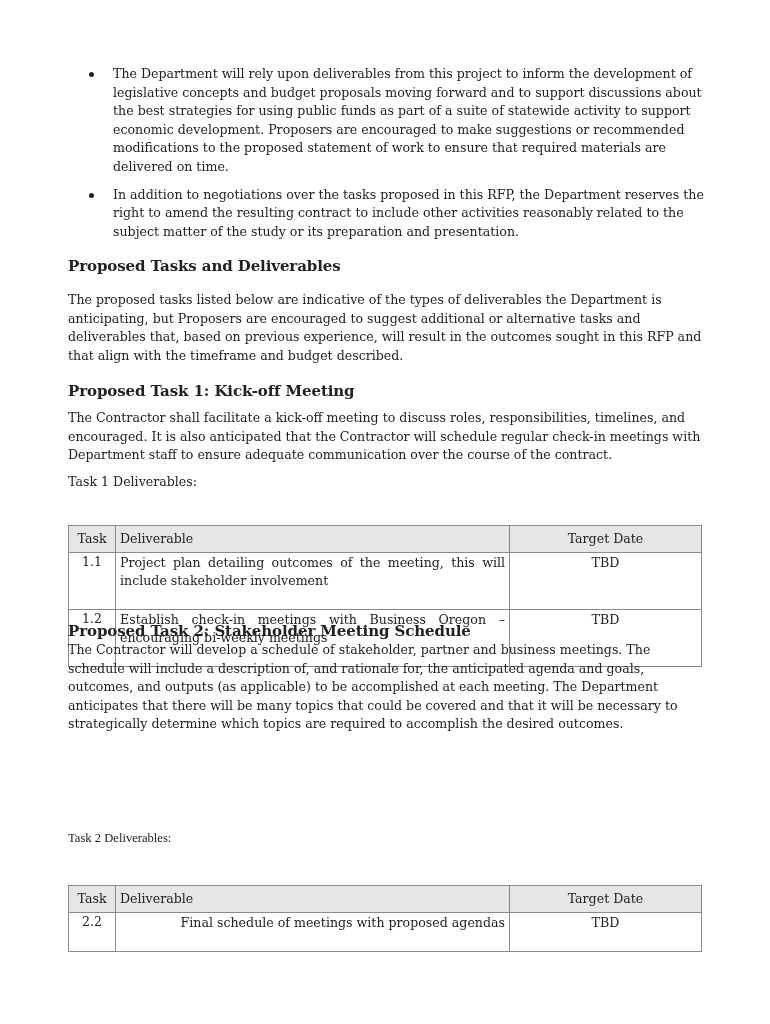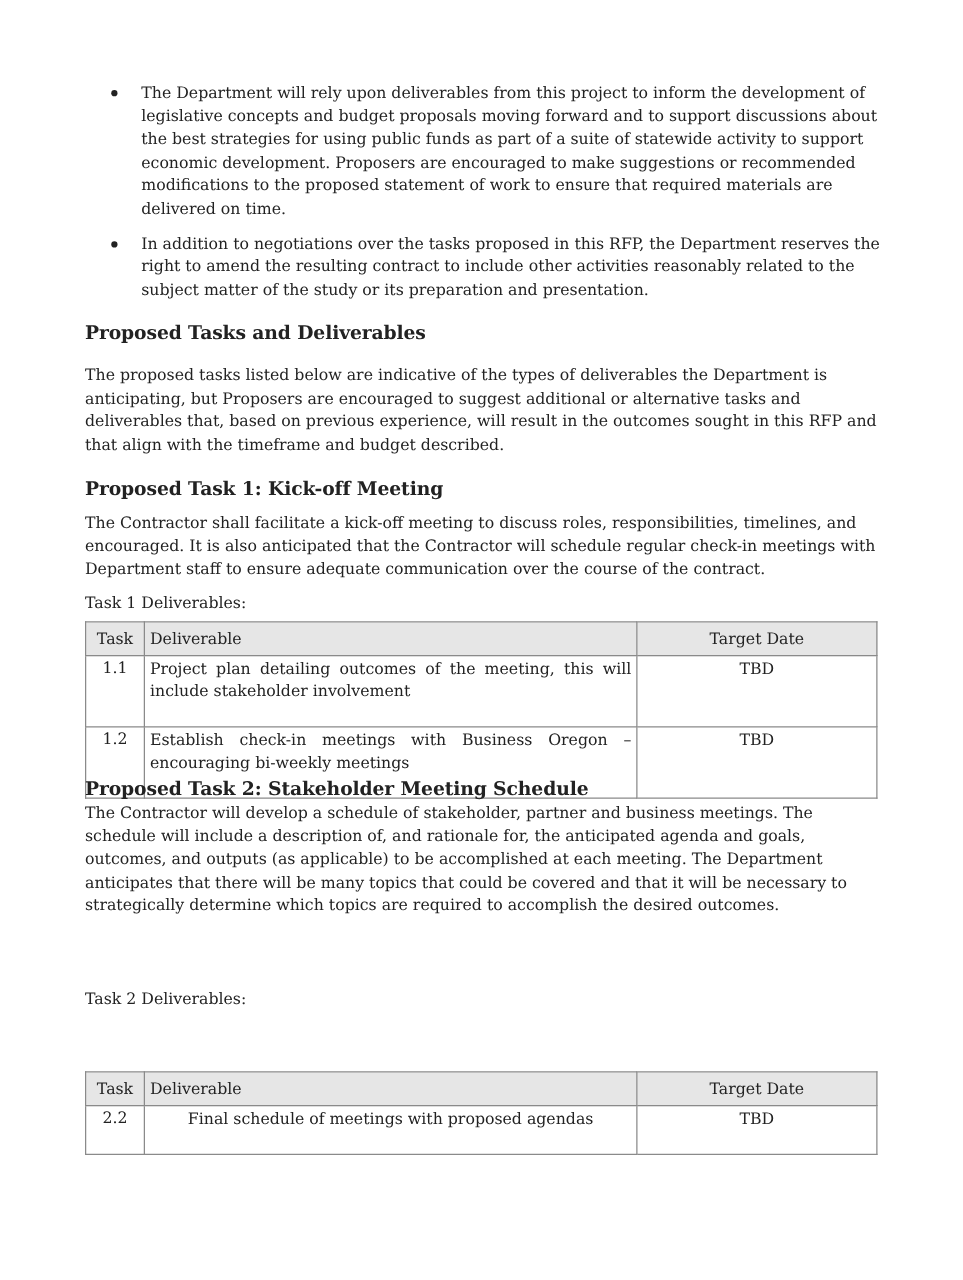--- a/index.html
+++ b/index.html
@@ -14,21 +14,21 @@
   .page { position: absolute; left: 0; top: 0; width: 770px; height: 864px; }
   ul.bullets { position: absolute; left: 68px; top: 65px; width: 640px; margin: 0; padding: 0; list-style: none; }
   ul.bullets li { position: relative; padding-left: 45px; margin-bottom: 9px; }
   ul.bullets li .dot {
     position: absolute; left: 21px; top: 7px; width: 5px; height: 5px; border-radius: 50%; background: #222;
   }
   .heading { font-weight: bold; font-size: 15px; letter-spacing: -0.1px; }
   .para { width: 640px; }
   table.deliv {
     position: absolute; left: 68px; width: 634px;
-    border-collapse: collapse; font-size: 12.6px; line-height: 18px;
+    border-collapse: collapse; font-size: 12.6px; line-height: 18px; margin-top: 28px;
   }
   table.deliv th, table.deliv td {
     border: 1px solid #8a8a8a; padding: 0 4px; vertical-align: top;
   }
   table.deliv th { background: #e6e6e6; font-weight: normal; text-align: left; height: 26px; vertical-align: middle; }
   table.deliv th.c-task, table.deliv td.c-task { width: 40px; text-align: center; padding: 0 3px; }
   table.deliv th.c-date, table.deliv td.c-date { width: 183px; text-align: center; }
   table.deliv td { padding-top: 1px; padding-bottom: 19px; }
   table.deliv td.c-deliv { text-align: justify; }
 </style>
@@ -72,32 +72,32 @@
       <tr>
         <td class="c-task">1.2</td>
         <td class="c-deliv">Establish check-in meetings with Business Oregon – encouraging bi-weekly meetings</td>
         <td class="c-date">TBD</td>
       </tr>
     </tbody>
   </table>
 
   <div class="abs heading" style="left:68px; top:622px;">Proposed Task 2: Stakeholder Meeting Schedule</div>
   <div class="abs para" style="left:68px; top:641px;">The Contractor will develop a schedule of stakeholder, partner and business meetings. The schedule will include a description of, and rationale for, the anticipated agenda and goals, outcomes, and outputs (as applicable) to be accomplished at each meeting. The Department anticipates that there will be many topics that could be covered and that it will be necessary to strategically determine which topics are required to accomplish the desired outcomes.</div>
-  <div class="abs" style="left:68px; top:790px;">Task 2 Deliverables:</div>
+  <div class="abs" style="left:68px; top:829px;font-family:Liberation Serif, serif;">Task 2 Deliverables:</div>
 
   <table class="deliv" style="top:857px;">
     <thead>
       <tr>
         <th class="c-task">Task</th>
         <th class="c-deliv">Deliverable</th>
         <th class="c-date">Target Date</th>
       </tr>
     </thead>
     <tbody>
       <tr>
         <td class="c-task">2.2</td>
-        <td class="c-deliv" style="text-align:center;">Final schedule of meetings with proposed agendas</td>
+        <td class="c-deliv" style="text-align:right;">Final schedule of meetings with proposed agendas</td>
         <td class="c-date">TBD</td>
       </tr>
     </tbody>
   </table>
 
 </div>
 
 </body></html>

